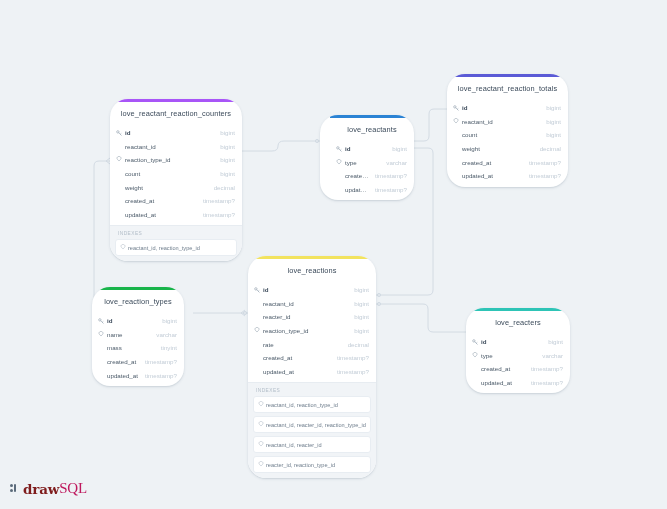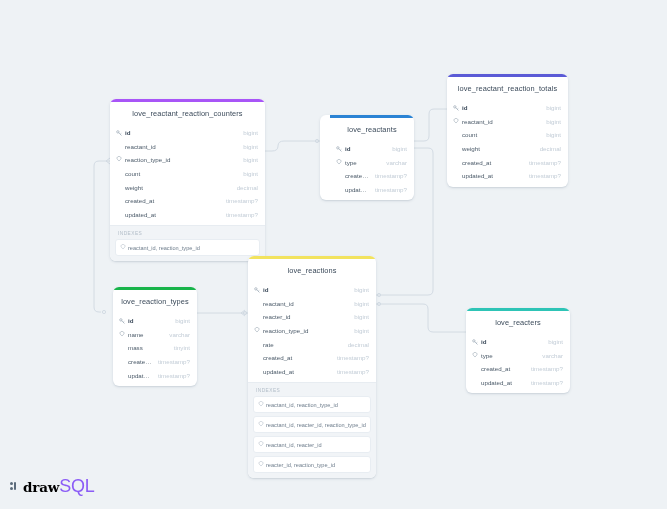--- a/index.html
+++ b/index.html
@@ -25,21 +25,21 @@
     top: 0;
     width: 667px;
     height: 509px;
     pointer-events: none;
   }
 
   
   .tbl {
     position: absolute;
     background: #ffffff;
-    border-radius: 6px;
+    border-radius: 18px;
     box-shadow: 0 1px 3px rgba(40,60,90,0.13), 0 1px 1px rgba(40,60,90,0.06);
     overflow: hidden;
     box-sizing: border-box;
   }
   .tbl-accent {
     height: 3px;
     width: 100%;
   }
   .tbl-title {
     font-size: 7.4px;
@@ -145,27 +145,27 @@
     background: #5b6b7b;
     border-radius: 50%;
   }
   #logo .mark .d1 { width: 3px; height: 3px; left: 0px; top: 1px; }
   #logo .mark .d2 { width: 3px; height: 3px; left: 0px; top: 6px; }
   #logo .mark .bar { position: absolute; left: 4.4px; top: 1px; width: 1.6px; height: 8px; background: #5b6b7b; border-radius: 1px;}
   #logo .draw {
     font-family: "DejaVu Serif", serif;
     font-weight: bold;
     font-size: 13.5px;
-    color: #000000;
+    color: #7f1d1d;
     letter-spacing: -0.2px;
   }
   #logo .sql {
-    font-family: Liberation Sans, sans-serif;
-    font-size: 18px;
-    color: #8b5cf6;
+    font-family: Liberation Serif, serif;
+    font-size: 15px;
+    color: #be185d;
     letter-spacing: -0.2px;
   }
 </style>
 </head>
 <body style="background: rgb(238, 242, 245);">
 
 <div id="canvas">
 
   <svg id="edges" viewBox="0 0 667 509" xmlns="http://www.w3.org/2000/svg">
     <g fill="none" stroke="#cfd8e1" stroke-width="0.9">
@@ -189,21 +189,21 @@
       <circle cx="104" cy="312" r="1.6" fill="none"></circle>
       <circle cx="245" cy="313" r="1.6" fill="none"></circle>
       <circle cx="379" cy="295" r="1.6" fill="none"></circle>
       <circle cx="379" cy="304" r="1.6" fill="none"></circle>
       <path d="M 245,310 L 241,313 L 245,316"></path>
       <path d="M 110,158 L 106,161 L 110,164"></path>
     </g>
   </svg>
 
   <div id="tables-layer">
-      <div class="tbl" style="left: 110px; top: 99px; width: 155px;">
+      <div class="tbl" style="left: 110px; top: 99px; width: 132px;">
         <div class="tbl-accent" style="background: rgb(168, 85, 247);"></div>
         <div class="tbl-title">love_reactant_reaction_counters</div>
         <div class="cols">
           <div class="col pk">
             <span class="col-key">
               <svg width="6" height="6" viewBox="0 0 16 16">
                 <circle cx="5" cy="5" r="3.2" fill="none" stroke="currentColor" stroke-width="1.8"></circle>
                 <path d="M7.3 7.3 L14 14 M11.5 11.5 L13.4 9.7" stroke="currentColor" stroke-width="1.8" fill="none" stroke-linecap="round"></path>
               </svg>
             </span>
@@ -415,21 +415,21 @@
           <div class="idx-item">
             <span class="idx-key">
               <svg width="6" height="7" viewBox="0 0 12 16">
                 <path d="M6 1 C3 1 1.4 3 1.4 5 C1.4 7 3 8.4 6 11.5 C9 8.4 10.6 7 10.6 5 C10.6 3 9 1 6 1 Z" fill="none" stroke="currentColor" stroke-width="1.4"></path>
               </svg>
             </span>
             <span class="idx-text">reacter_id, reaction_type_id</span>
           </div>
         </div>
       </div>
-      <div class="tbl" style="left: 113px; top: 287px; width: 84px;">
+      <div class="tbl" style="left: 92px; top: 287px; width: 92px;">
         <div class="tbl-accent" style="background: rgb(24, 180, 74);"></div>
         <div class="tbl-title">love_reaction_types</div>
         <div class="cols">
           <div class="col pk">
             <span class="col-key">
               <svg width="6" height="6" viewBox="0 0 16 16">
                 <circle cx="5" cy="5" r="3.2" fill="none" stroke="currentColor" stroke-width="1.8"></circle>
                 <path d="M7.3 7.3 L14 14 M11.5 11.5 L13.4 9.7" stroke="currentColor" stroke-width="1.8" fill="none" stroke-linecap="round"></path>
               </svg>
             </span>

